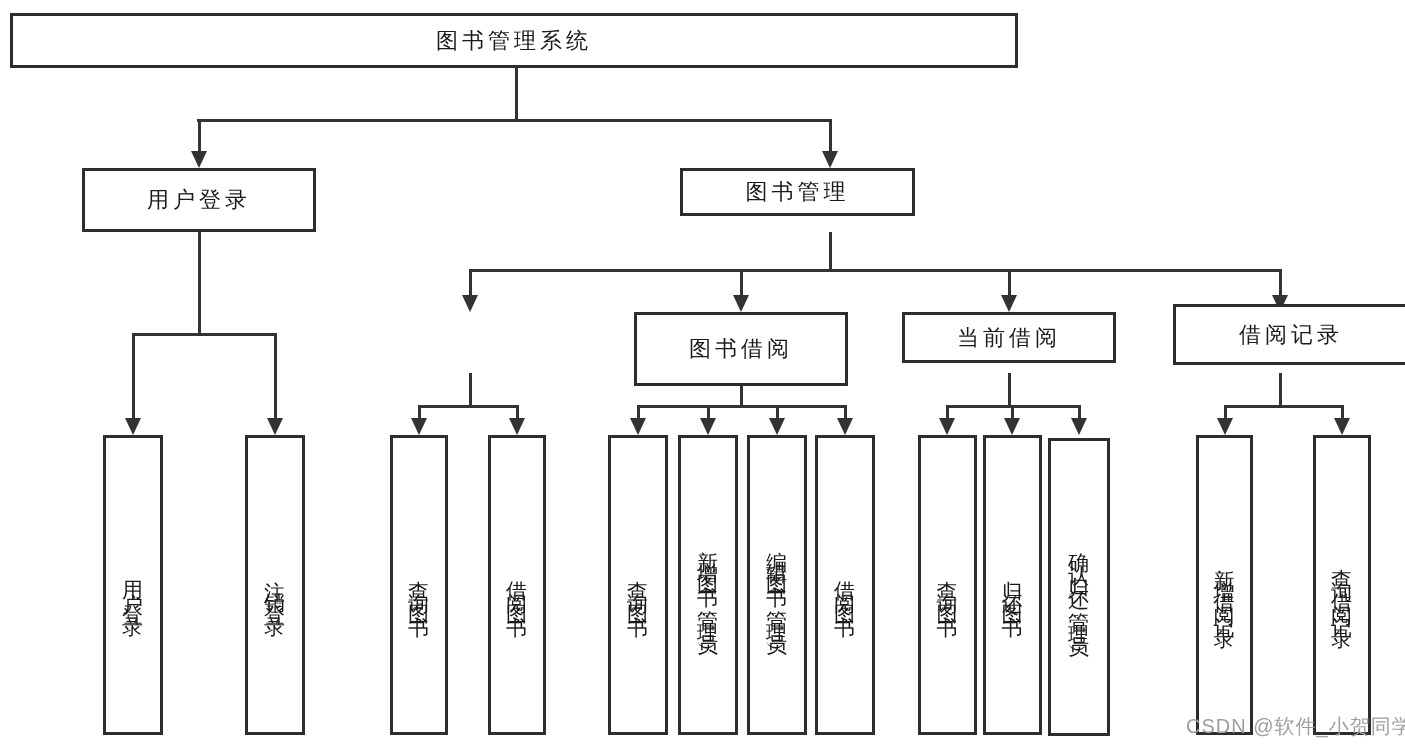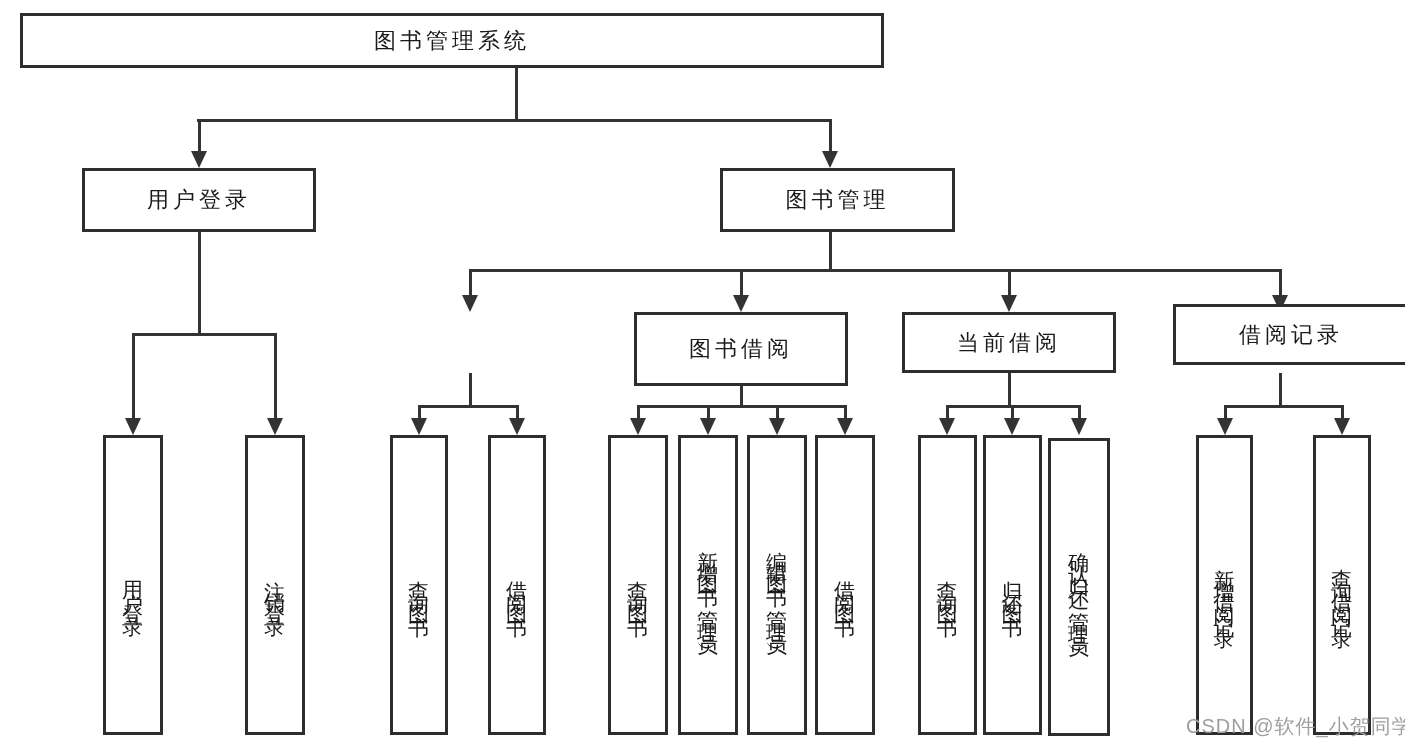--- a/index.html
+++ b/index.html
@@ -73,53 +73,53 @@
     letter-spacing:1px;
     z-index:3;
     white-space:nowrap;
   }
 </style>
 </head>
 <body>
 
 <div class="canvas">
 
-  <div class="box" style="left:20px;top:13px;width:864px;height:55px">图书管理系统</div>
+  <div class="box" style="left:10px;top:13px;width:1008px;height:55px">图书管理系统</div>
 
   <div class="vline" style="left:515px;top:68px;height:53px"></div>
   <div class="hline" style="left:197px;top:119px;width:634px"></div>
 
   <div class="vline" style="left:198px;top:119px;height:34px"></div>
   <div class="arrowhead" style="left:191px;top:151px"></div>
   <div class="vline" style="left:829px;top:119px;height:34px"></div>
   <div class="arrowhead" style="left:822px;top:151px"></div>
 
   <div class="box" style="left:82px;top:168px;width:234px;height:64px">用户登录</div>
-  <div class="box" style="left:720px;top:168px;width:235px;height:64px">图书管理</div>
+  <div class="box" style="left:680px;top:168px;width:235px;height:48px">图书管理</div>
 
   <div class="vline" style="left:198px;top:232px;height:104px"></div>
   <div class="hline" style="left:132px;top:333px;width:144px"></div>
   <div class="vline" style="left:132px;top:333px;height:87px"></div>
   <div class="arrowhead" style="left:125px;top:418px"></div>
   <div class="vline" style="left:274px;top:333px;height:87px"></div>
   <div class="arrowhead" style="left:267px;top:418px"></div>
 
   <div class="vline" style="left:829px;top:232px;height:40px"></div>
   <div class="hline" style="left:469px;top:269px;width:812px"></div>
   <div class="vline" style="left:469px;top:269px;height:28px"></div>
   <div class="arrowhead" style="left:462px;top:295px"></div>
   <div class="vline" style="left:740px;top:269px;height:28px"></div>
   <div class="arrowhead" style="left:733px;top:295px"></div>
   <div class="vline" style="left:1008px;top:269px;height:28px"></div>
   <div class="arrowhead" style="left:1001px;top:295px"></div>
   <div class="vline" style="left:1279px;top:269px;height:28px"></div>
   <div class="arrowhead" style="left:1272px;top:295px"></div>
 
   <div class="box" style="left:634px;top:312px;width:214px;height:74px">图书借阅</div>
-  <div class="box" style="left:902px;top:312px;width:214px;height:61px">当前借阅</div>
+  <div class="box" style="left:902px;top:312px;width:214px;height:51px">当前借阅</div>
   <div class="box" style="left:1173px;top:304px;width:236px;height:61px">借阅记录</div>
 
   <div class="vline" style="left:469px;top:373px;height:35px"></div>
   <div class="hline" style="left:418px;top:405px;width:101px"></div>
   <div class="vline" style="left:418px;top:405px;height:15px"></div>
   <div class="arrowhead" style="left:411px;top:418px"></div>
   <div class="vline" style="left:516px;top:405px;height:15px"></div>
   <div class="arrowhead" style="left:509px;top:418px"></div>
 
   <div class="vline" style="left:740px;top:373px;height:35px"></div>

